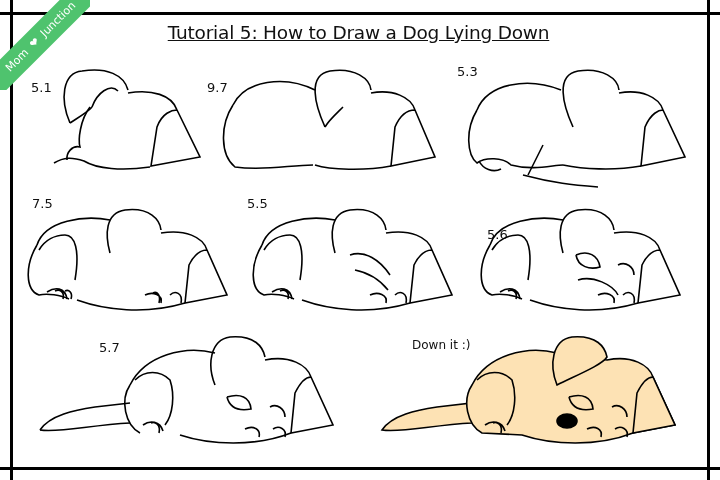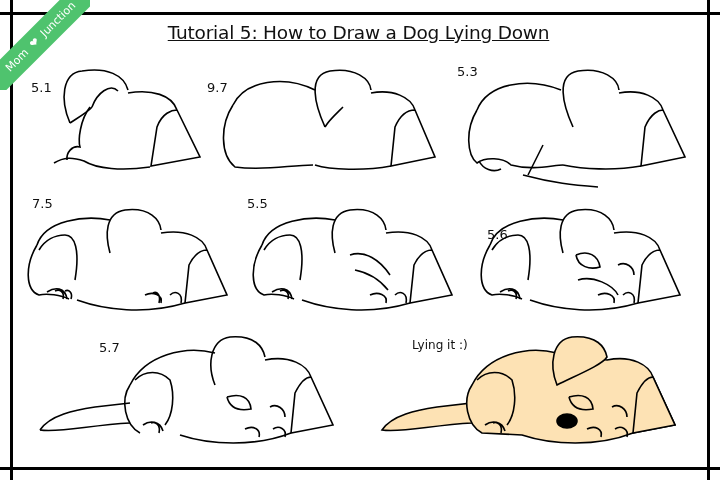--- a/index.html
+++ b/index.html
@@ -37,21 +37,21 @@
 
 <div class="title">Tutorial 5: How to Draw a Dog Lying Down</div>
 
 <div class="step-label" style="left:31px;top:80px;">5.1</div>
 <div class="step-label" style="left:207px;top:80px;">9.7</div>
 <div class="step-label" style="left:457px;top:64px;">5.3</div>
 <div class="step-label" style="left:32px;top:196px;">7.5</div>
 <div class="step-label" style="left:247px;top:196px;">5.5</div>
 <div class="step-label" style="left:487px;top:209px;margin-top:18px;">5.6</div>
 <div class="step-label" style="left:99px;top:340px;">5.7</div>
-<div class="color-label" style="left:412px;top:338px;">Lying it :)</div>
+<div class="color-label" style="left:412px;top:338px;">Down it :)</div>
 
 <div class="stage" style="left:52px;top:65px;">
   <svg width="160" height="115" viewBox="0 0 160 115" fill="none" stroke="#000" stroke-width="1.6">
     <path d="M18 58 C8 35 10 8 30 6 C55 2 72 10 76 25"></path>
     <path d="M18 58 C22 55 35 48 40 42"></path>
     <path d="M40 42 C45 28 58 18 66 26"></path>
     <path d="M76 28 C100 24 120 30 125 45"></path>
     <path d="M125 45 L148 92 L99 101 L105 62 C110 48 120 45 125 45"></path>
     <path d="M38 42 C28 55 26 75 28 82 C20 80 14 88 15 95"></path>
     <path d="M2 98 C12 92 20 92 32 96 C45 104 70 106 98 102"></path>

